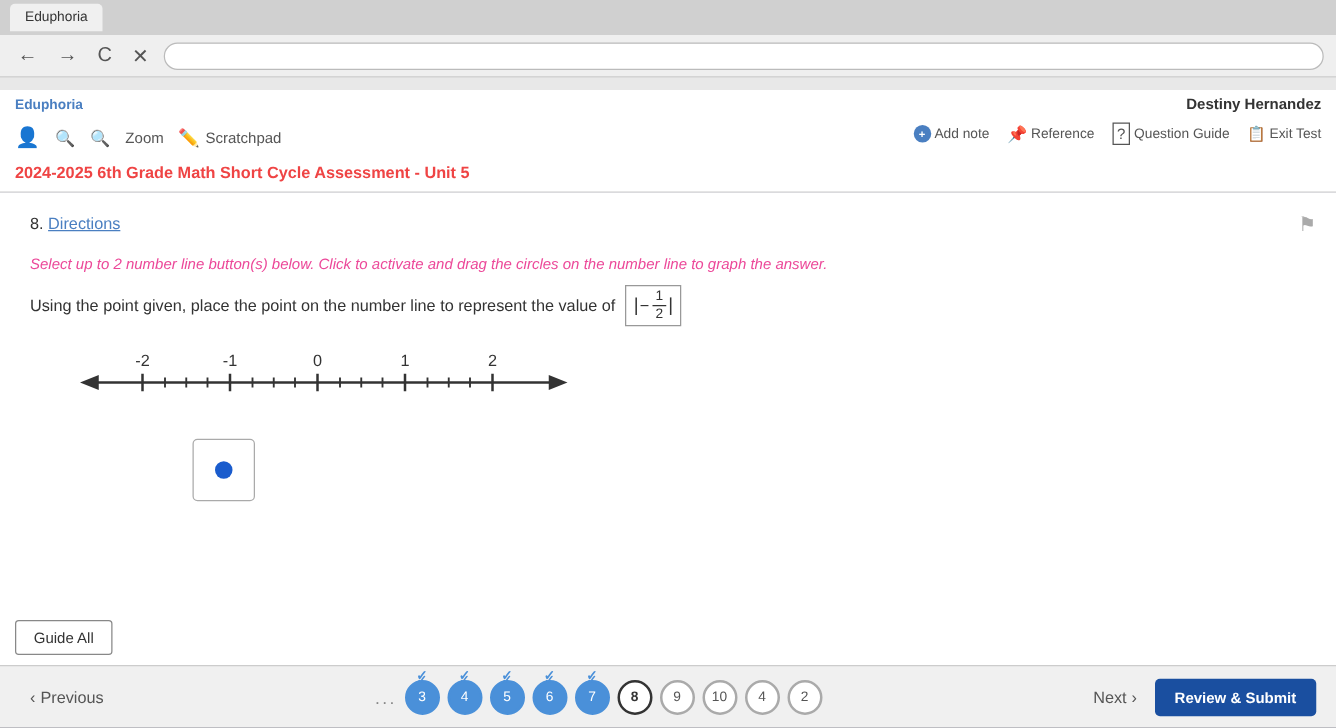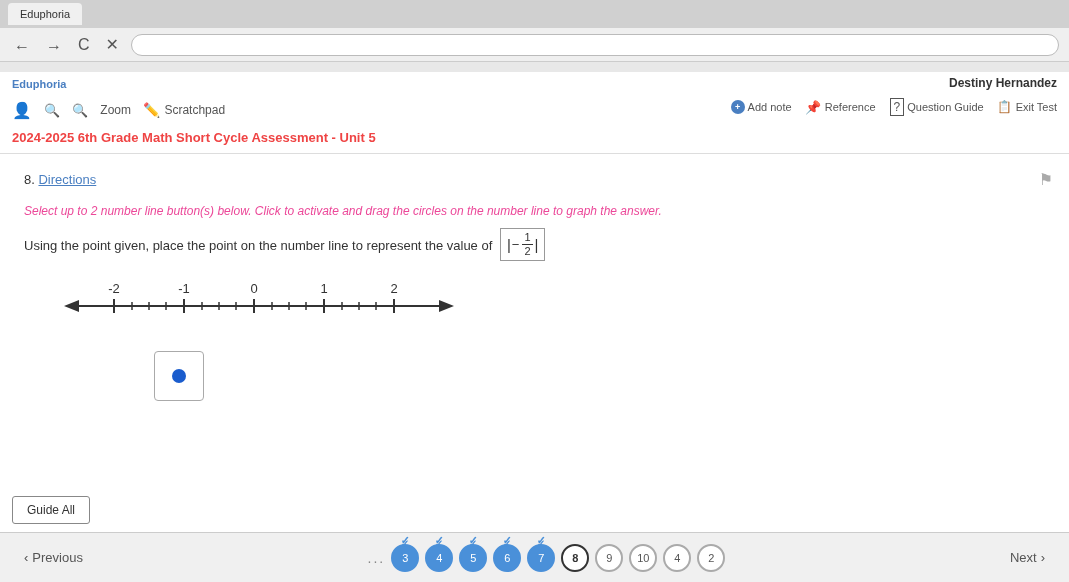--- a/index.html
+++ b/index.html
@@ -572,13 +572,14 @@
     <div class="q-circle">
       <span>2</span>
     </div>
   </div>
 
   <button class="nav-next-btn">
     <span>Next</span>
     <span>›</span>
   </button>
 
+  <button class="review-submit-btn">Review &amp; Submit</button>
 </div>
 
 </body></html>

